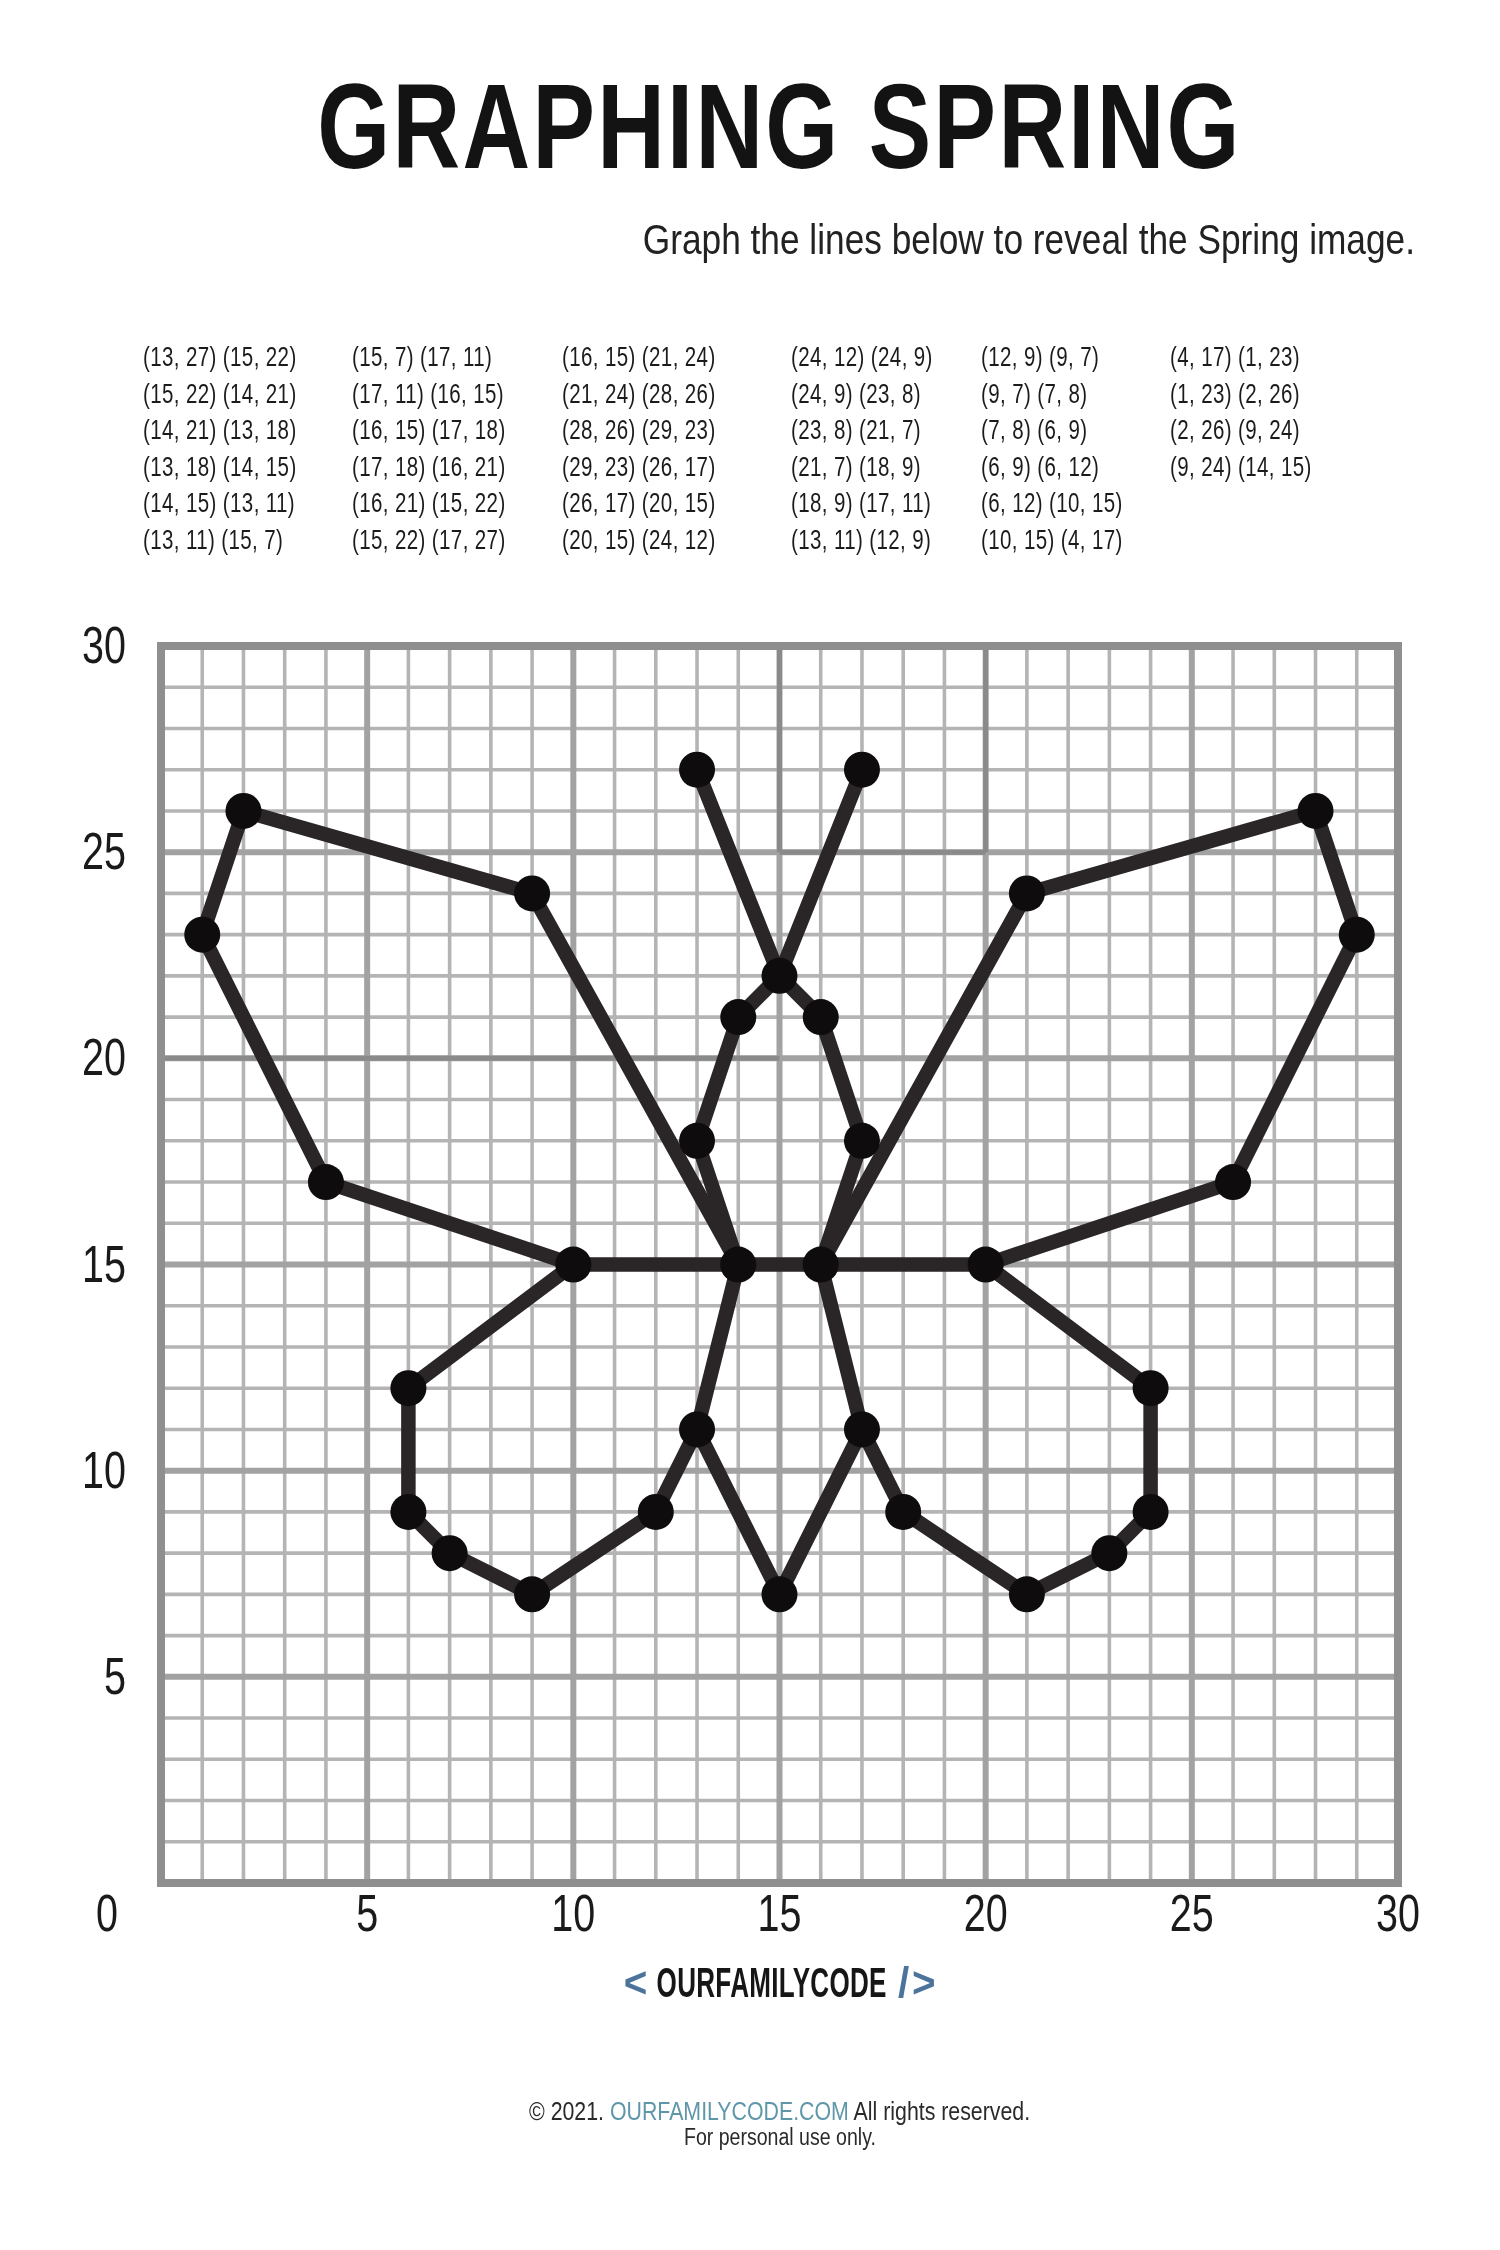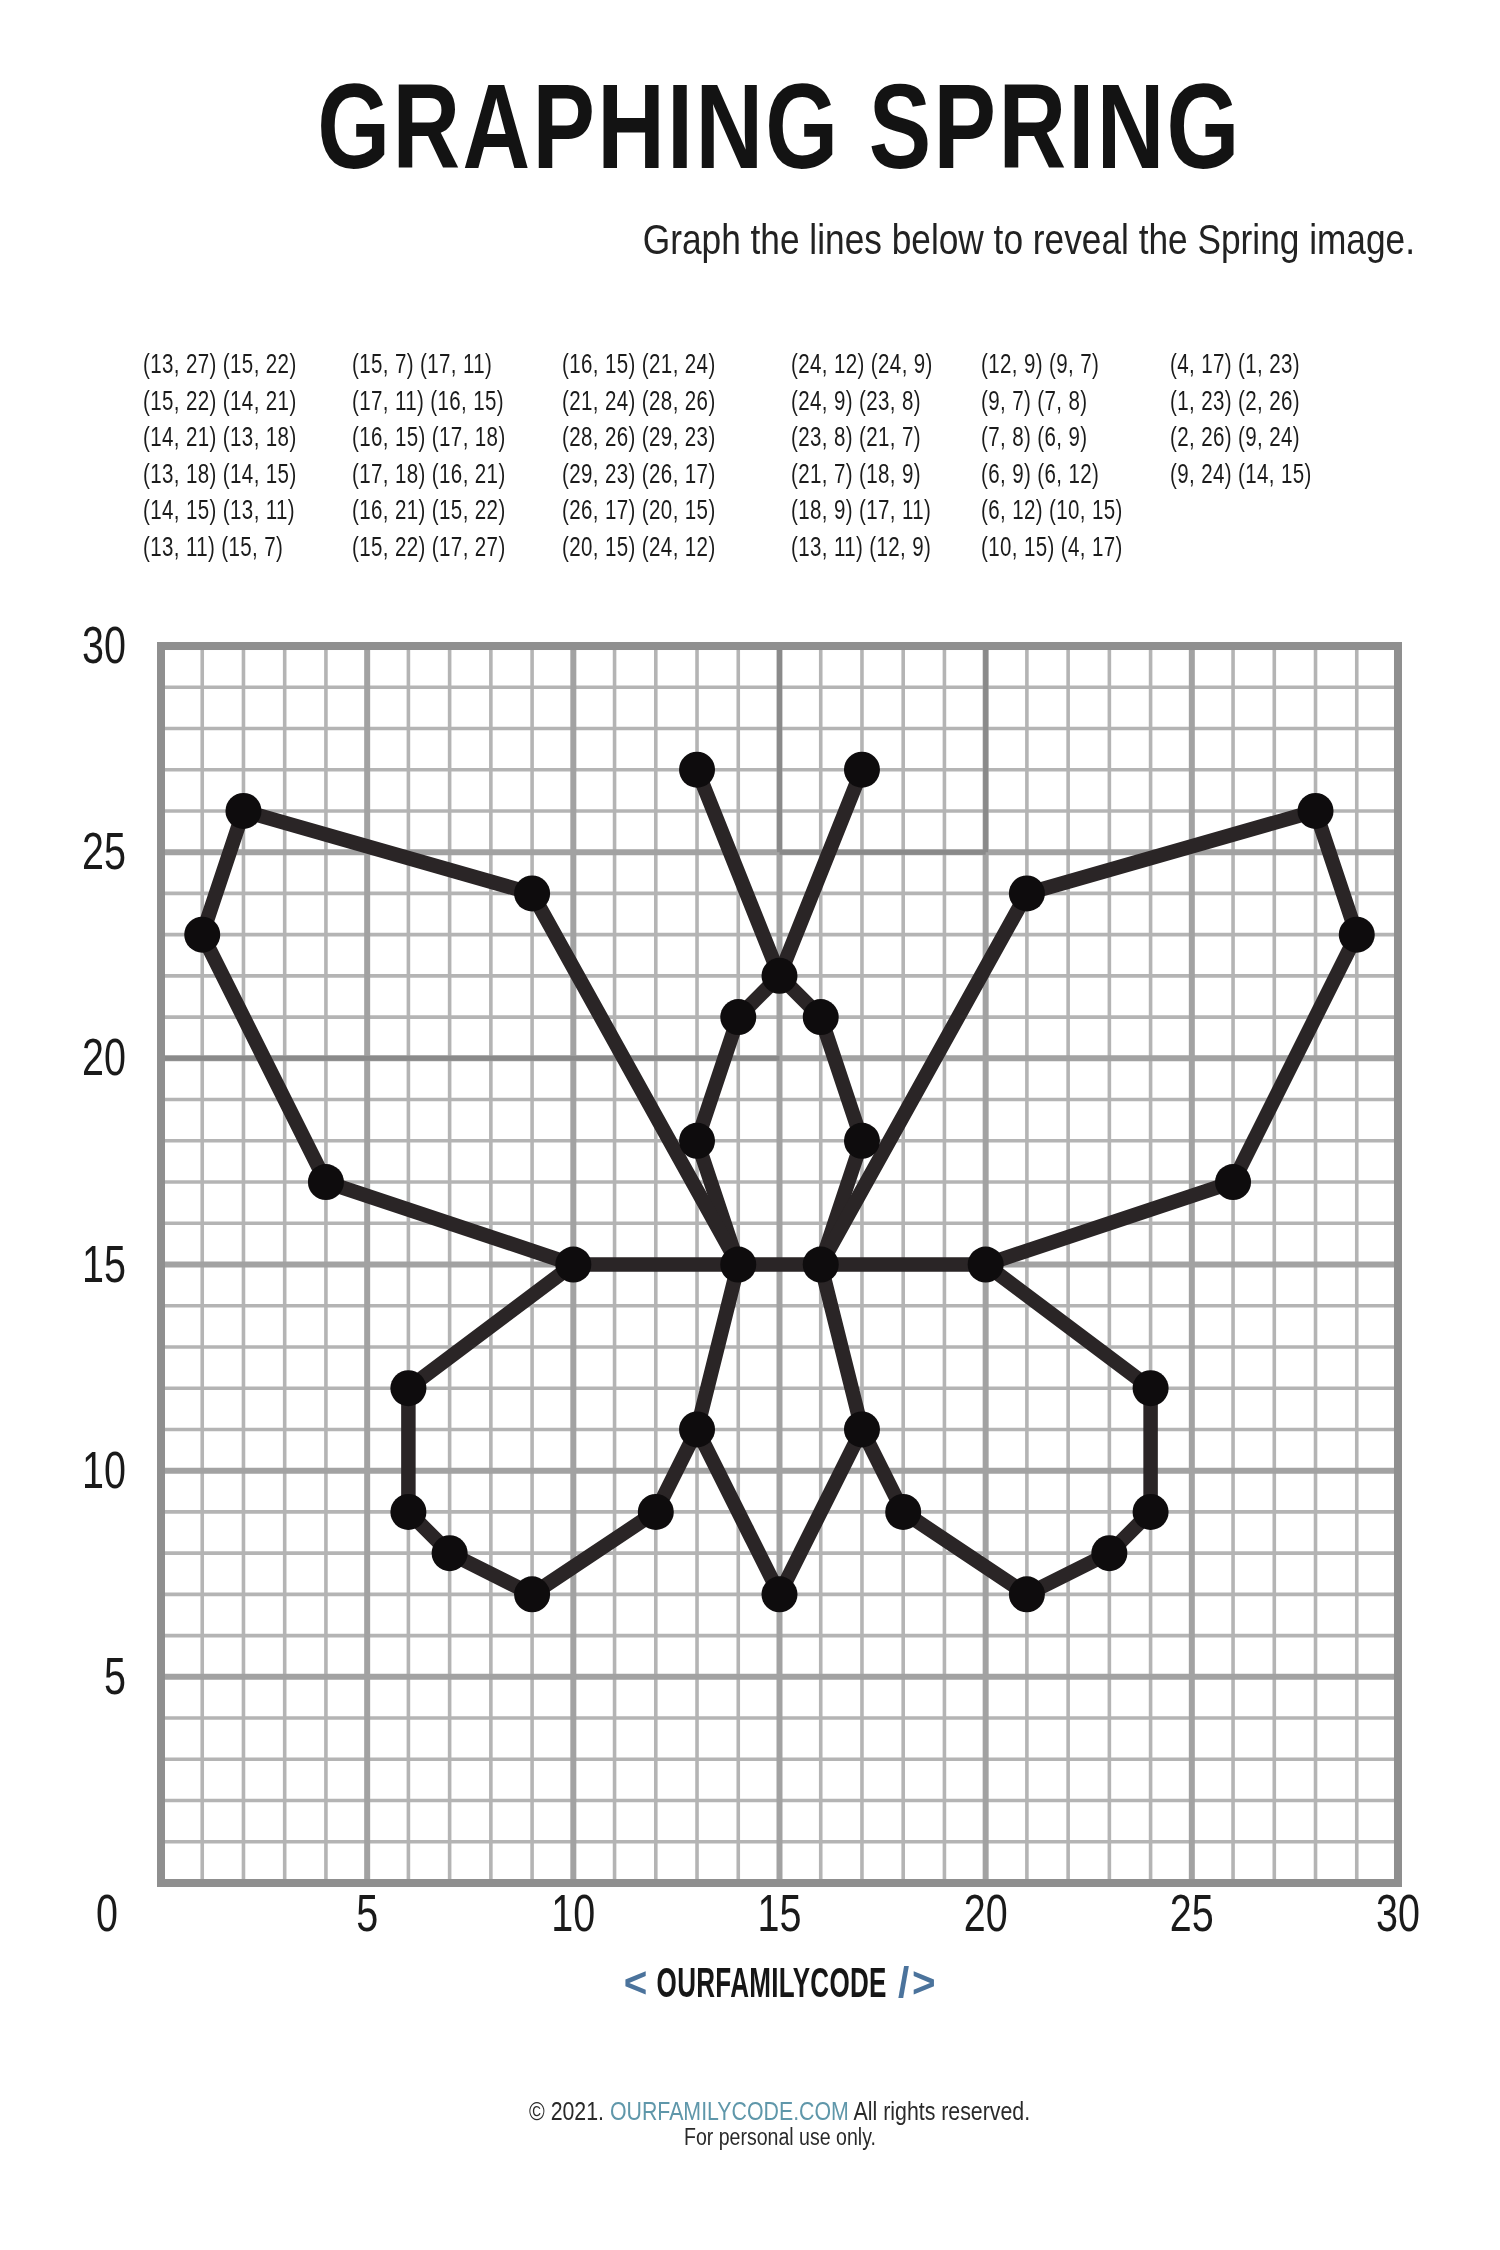--- a/index.html
+++ b/index.html
@@ -9,21 +9,21 @@
   .condense{display:inline-block;white-space:nowrap;}
 
   #title-wrap{top:66px;}
   #page-title{font-size:120px;font-weight:bold;letter-spacing:3px;line-height:1;
               transform:scaleX(0.78);transform-origin:center top;color:#131313;}
 
   #subtitle-wrap{top:218px;text-align:right;}
   #page-subtitle{font-size:43px;font-weight:400;line-height:1;letter-spacing:0px;
                  transform:scaleX(0.82);transform-origin:center top;color:#222;}
 
-  #coords{position:absolute;top:346px;left:0;width:1292px;height:230px;padding-left:44px;}
+  #coords{position:absolute;top:339px;left:0;width:1292px;height:230px;padding-left:44px;}
   .coord-col{position:absolute;top:0;transform:scaleX(0.76);transform-origin:left top;}
   .coord-row{font-size:27px;line-height:36.6px;white-space:nowrap;color:#1b1b1b;
              letter-spacing:0.5px;}
 
   #graph-svg{position:absolute;left:0;top:0;}
 
   #footer-logo-wrap{top:1930px;margin-top:28px;}
   #footer-logo{font-size:42px;font-weight:bold;line-height:1.2;
                transform:scaleX(0.62);transform-origin:center top;}
   #footer-logo .chev{display:inline-block;transform:scaleX(1.55);font-weight:bold;}

